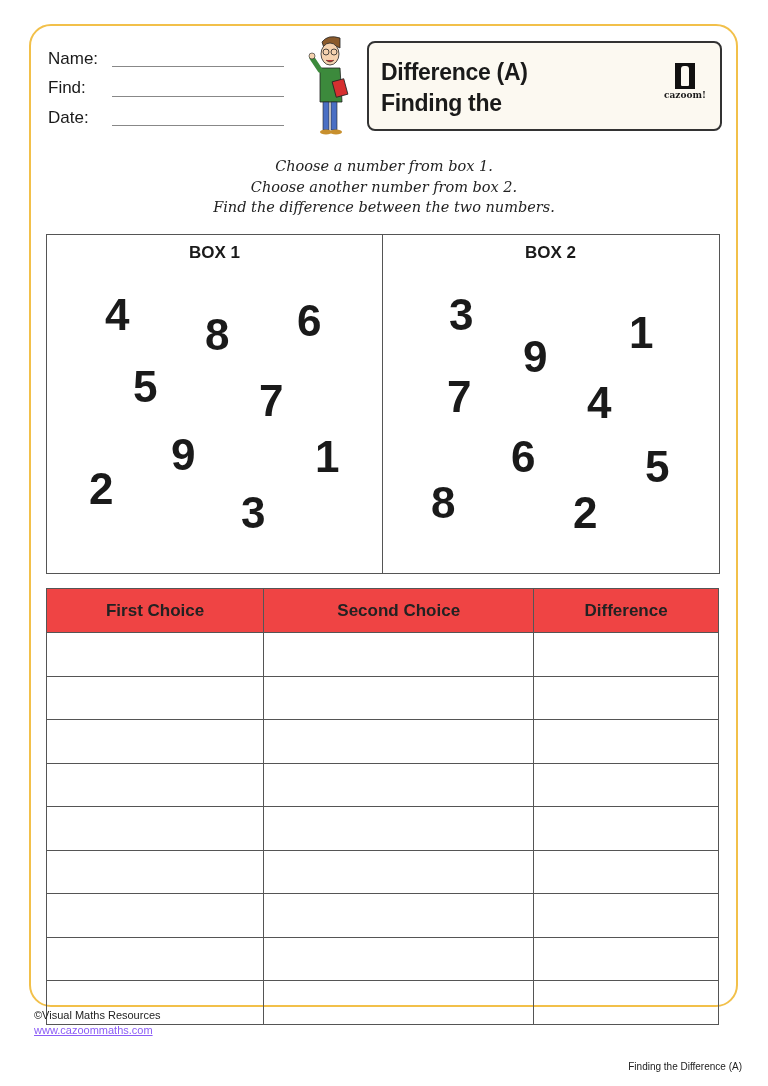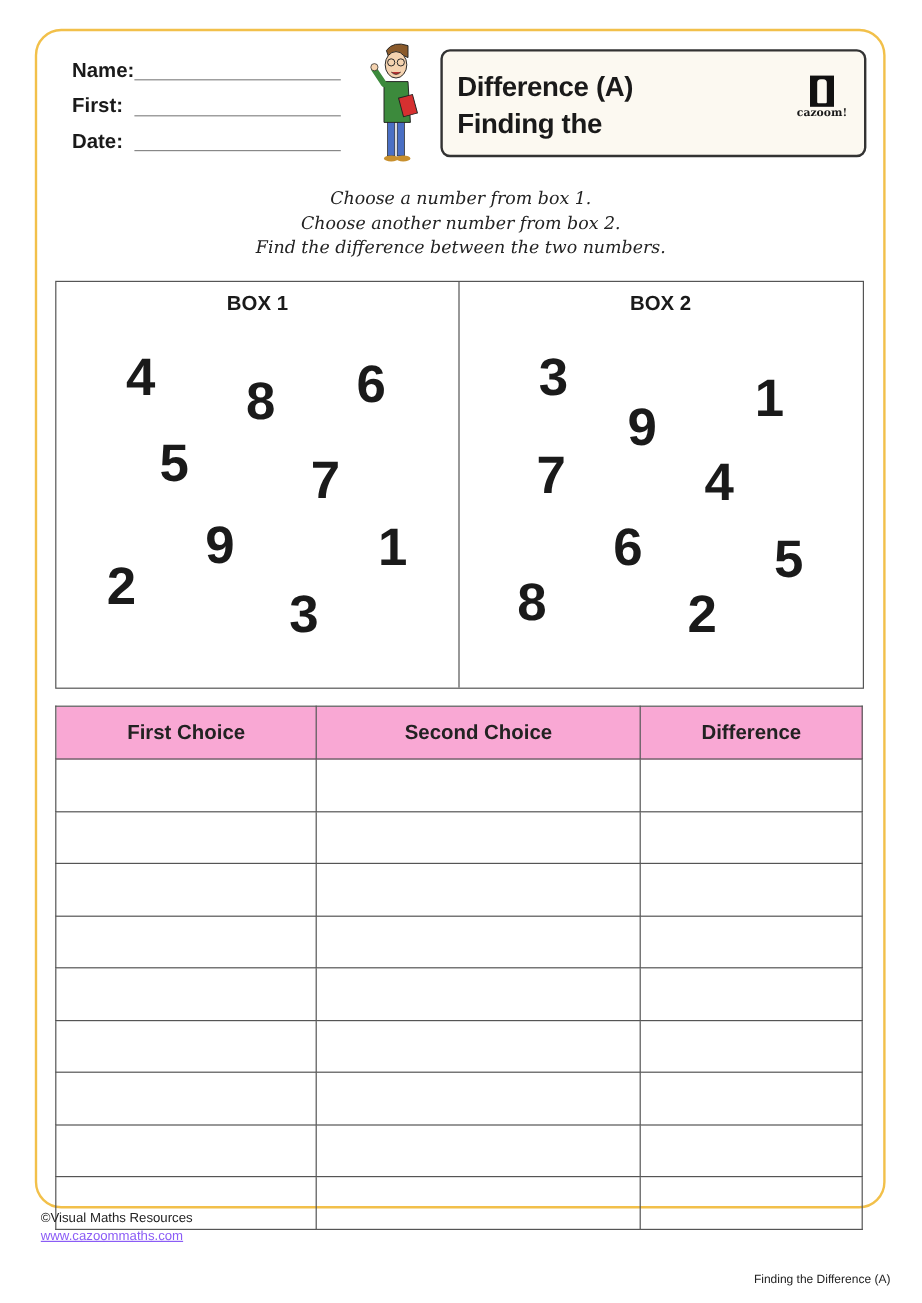--- a/index.html
+++ b/index.html
@@ -1,46 +1,46 @@
 <!DOCTYPE html>
 <html><head>
 <meta charset="utf-8">
 <style>
   html, body { margin:0; padding:0; background:#ffffff; }
   body { width:768px; height:1086px; position:relative; overflow:hidden; font-family:"Liberation Sans", sans-serif; color:#1a1a1a; }
   .frame { position:absolute; left:29px; top:24px; width:709px; height:983px; border:2px solid #f2c04a; border-radius:22px; box-sizing:border-box; }
-  .field { position:absolute; left:60px; font-size:17px; font-weight:bold; color:#1a1a1a; }
+  .field { position:absolute; left:48px; font-size:17px; font-weight:normal; color:#1a1a1a; }
   .line { position:absolute; left:112px; width:172px; border-top:1px solid #888; }
   .char { position:absolute; left:306px; top:34px; width:50px; height:102px; }
   .title-box { position:absolute; left:367px; top:41px; width:355px; height:90px; border:2px solid #333; border-radius:8px; background:#fcf9f1; box-sizing:border-box; }
   .title { position:absolute; left:12px; top:14px; font-size:23px; font-weight:bold; line-height:31px; color:#1a1a1a; letter-spacing:-0.3px; }
   .logo { position:absolute; right:10px; top:20px; width:50px; text-align:center; }
   .logo-mark { width:20px; height:26px; background:#111; margin:0 auto; position:relative; }
   .logo-mark::after { content:""; position:absolute; left:6px; top:3px; width:8px; height:20px; background:#fcf9f1; border-radius:3px 3px 1px 1px; }
   .logo-text { font-family:"DejaVu Serif", serif; font-weight:bold; font-size:9px; margin-top:1px; }
   .instructions { position:absolute; left:0; width:768px; top:156px; text-align:center; font-family:"DejaVu Serif", serif; font-style:italic; font-size:14.5px; line-height:20.5px; color:#222; }
   .boxes { position:absolute; left:46px; top:234px; width:674px; height:340px; border:1.5px solid #555; box-sizing:border-box;padding-left:40px; }
   .boxes .divider { position:absolute; left:335px; top:0; bottom:0; border-left:1.5px solid #555; }
   .box-label { position:absolute; top:8px; font-size:17px; font-weight:bold; width:335px; text-align:center; }
   .num { position:absolute; font-size:44px; font-weight:bold; line-height:1; }
   table.answers { position:absolute; left:46px; top:588px; width:673px; border-collapse:collapse; }
-  table.answers th { height:41px; background:#f9a8d4; border:1.5px solid #555; font-size:17px; font-weight:bold; color:#222; }
+  table.answers th { height:41px; background:#ef4444; border:1.5px solid #555; font-size:17px; font-weight:bold; color:#222; }
   table.answers td { height:40.5px; border:1.5px solid #555; }
   .footer-left { position:absolute; left:34px; top:1008px; font-size:11px; line-height:15px; color:#222; }
   .footer-left a { color:#8b5cf6; text-decoration:underline; }
   .footer-right { position:absolute; right:26px; top:1061px; font-size:10px; color:#222; }
 </style>
 </head>
 <body>
 
 <div class="frame"></div>
 
 <div class="field" style="top:49px;">Name:</div>
 <div class="line" style="top:66px;"></div>
-<div class="field" style="top:78px;">First:</div>
+<div class="field" style="top:78px;">Find:</div>
 <div class="line" style="top:96px;"></div>
 <div class="field" style="top:108px;">Date:</div>
 <div class="line" style="top:125px;"></div>
 
 <svg class="char" viewBox="0 0 50 102">
   <path d="M16 8 Q22 0 34 4 L34 14 Q28 10 18 14 Z" fill="#8a5a2b" stroke="#222" stroke-width="0.8"></path>
   <ellipse cx="24" cy="20" rx="9" ry="11" fill="#f5d3b0" stroke="#222" stroke-width="0.8"></ellipse>
   <circle cx="20" cy="18" r="3" fill="none" stroke="#222" stroke-width="0.8"></circle>
   <circle cx="28" cy="18" r="3" fill="none" stroke="#222" stroke-width="0.8"></circle>
   <path d="M20 26 Q24 30 28 26" fill="#b33" stroke="#222" stroke-width="0.6"></path>

